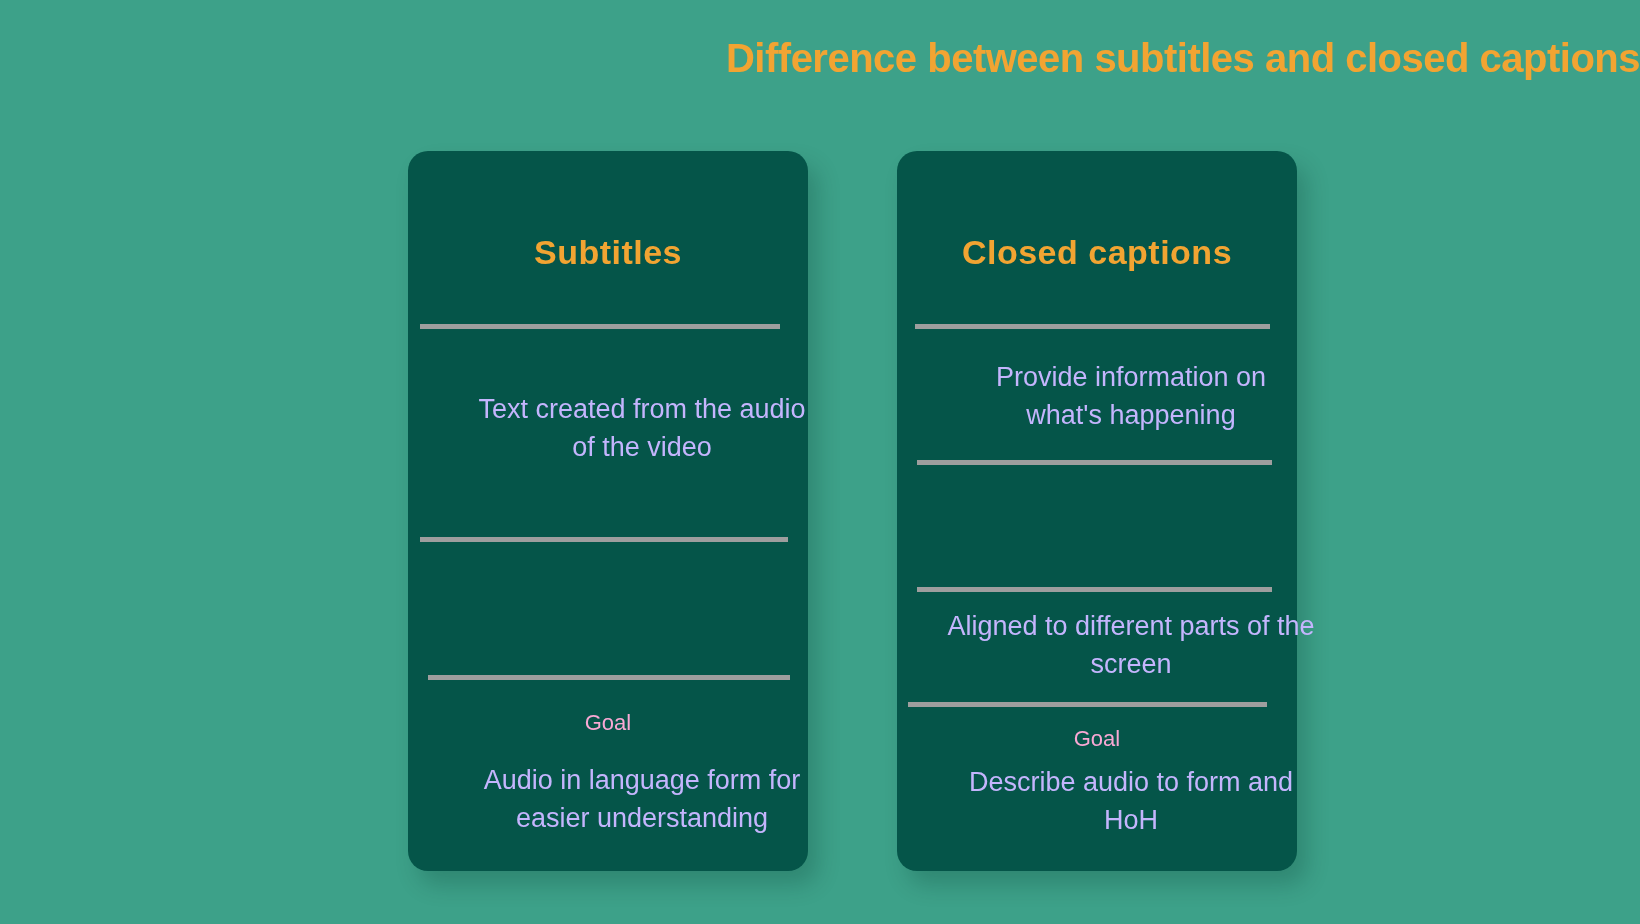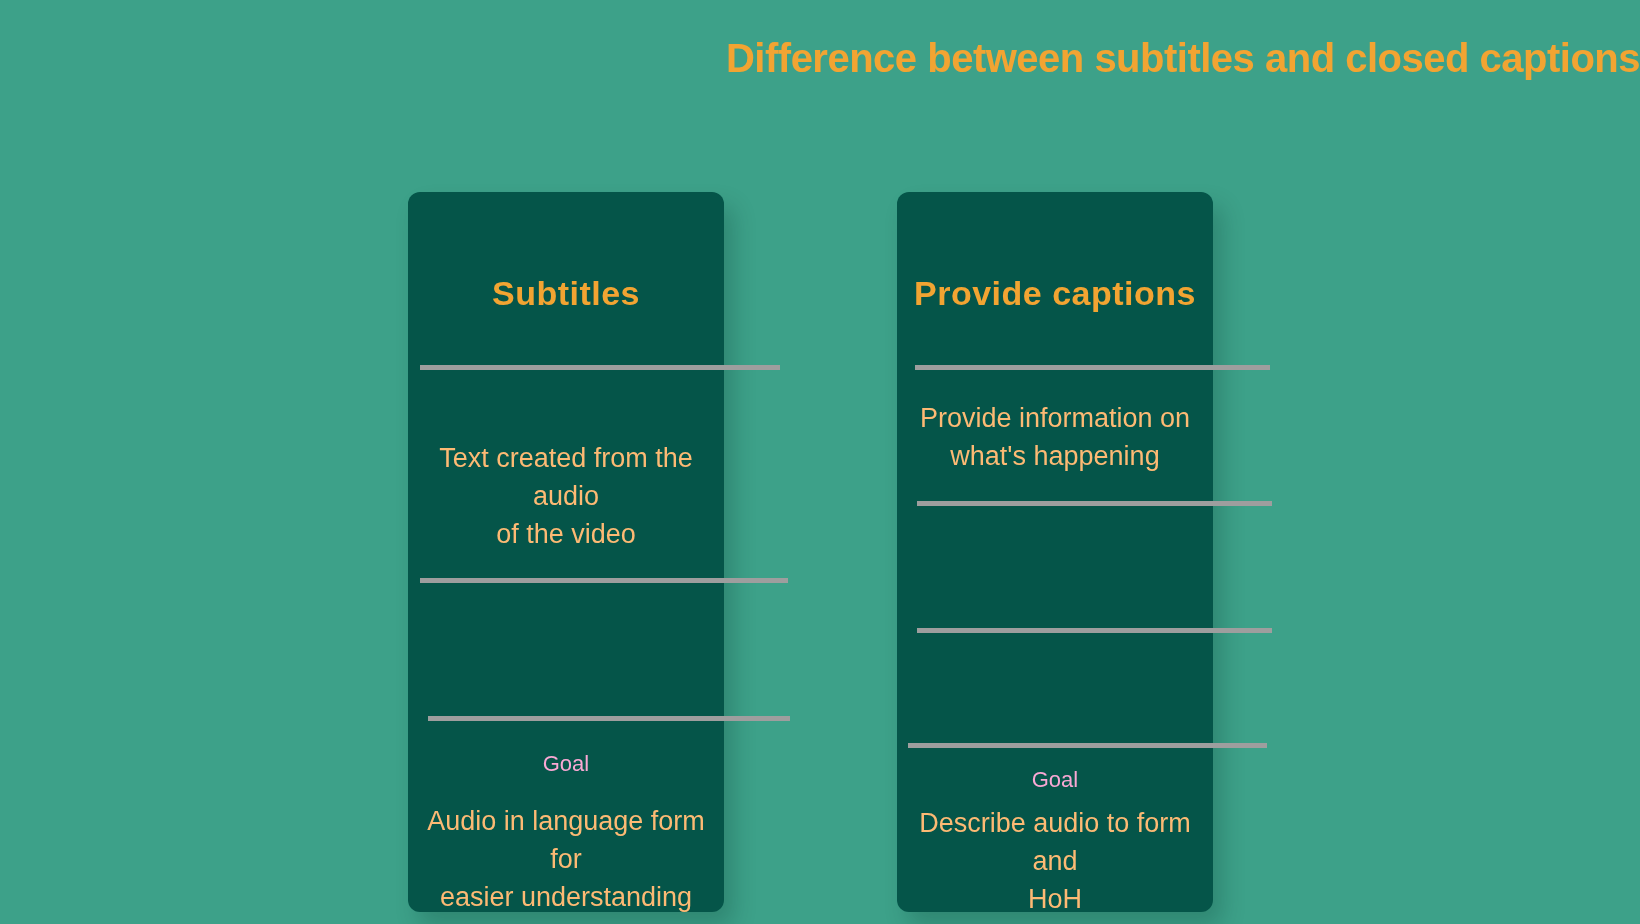--- a/index.html
+++ b/index.html
@@ -25,26 +25,25 @@
     width: 100%;
     text-align: right;
     font-size: 40px;
     font-weight: bold;
     letter-spacing: -0.5px;
     color: #F2A432;
   }
   .card {
     position: absolute;
     top: 151px;
-    width: 316px;
+    width: 400px;
     height: 720px;
     background: #055549;
-    border-radius: 12px;
+    border-radius: 20px;
     box-shadow: 10px 14px 22px rgba(0, 45, 35, 0.22);
-    margin-top: 41px;
   }
   .card.left  { left: 408px; }
   .card.right { left: 897px; }
   .card-heading {
     position: absolute;
     left: 0;
     width: 100%;
     top: 82px;
     text-align: center;
     font-size: 34px;
@@ -57,41 +56,42 @@
     height: 5px;
     background: #9E9E9E;
   }
   .card-text {
     position: absolute;
     left: 0;
     width: 100%;
     text-align: center;
     font-size: 27px;
     line-height: 38px;
-    color: #fdba74;
+    color: #c4b5fd;
     white-space: pre-line;
+    padding-left: 34px;
   }
   .card-text.wide {
     left: -30px;
     width: 460px;
   }
   .goal-label {
     position: absolute;
     left: 0;
     width: 100%;
     text-align: center;
     font-size: 22px;
     line-height: 32px;
     color: #f9a8d4;
     white-space: pre-line;
   }
 
   
   .card.left .d1 { top: 173px; left: 12px; width: 360px; }
-  .card.left .t1 { top: 247px; }
+  .card.left .t1 { top: 239px; }
   .card.left .d2 { top: 386px; left: 12px; width: 368px; }
   .card.left .t2 { top: 422px; }
   .card.left .d3 { top: 524px; left: 20px; width: 362px; }
   .card.left .g1 { top: 556px; }
   .card.left .t3 { top: 610px; }
 
   
   .card.right .d1 { top: 173px; left: 18px; width: 355px; }
   .card.right .t1 { top: 207px; }
   .card.right .d2 { top: 309px; left: 20px; width: 355px; }
@@ -115,25 +115,27 @@
     <div class="card-text t1">Text created from the audio
 of the video</div>
     <div class="divider d2"></div>
     <div class="divider d3"></div>
     <div class="goal-label g1">Goal</div>
     <div class="card-text t3">Audio in language form for
 easier understanding</div>
   </div>
 
   <div class="card right">
-    <div class="card-heading">Provide captions</div>
+    <div class="card-heading">Closed captions</div>
     <div class="divider d1"></div>
     <div class="card-text t1">Provide information on
 what's happening</div>
     <div class="divider d2"></div>
     <div class="divider d3"></div>
+    <div class="card-text t3 wide">Aligned to different parts of the
+screen</div>
     <div class="divider d4"></div>
     <div class="goal-label g1">Goal</div>
     <div class="card-text t4">Describe audio to form and
 HoH</div>
   </div>
 
 </div>
 
 </body></html>

